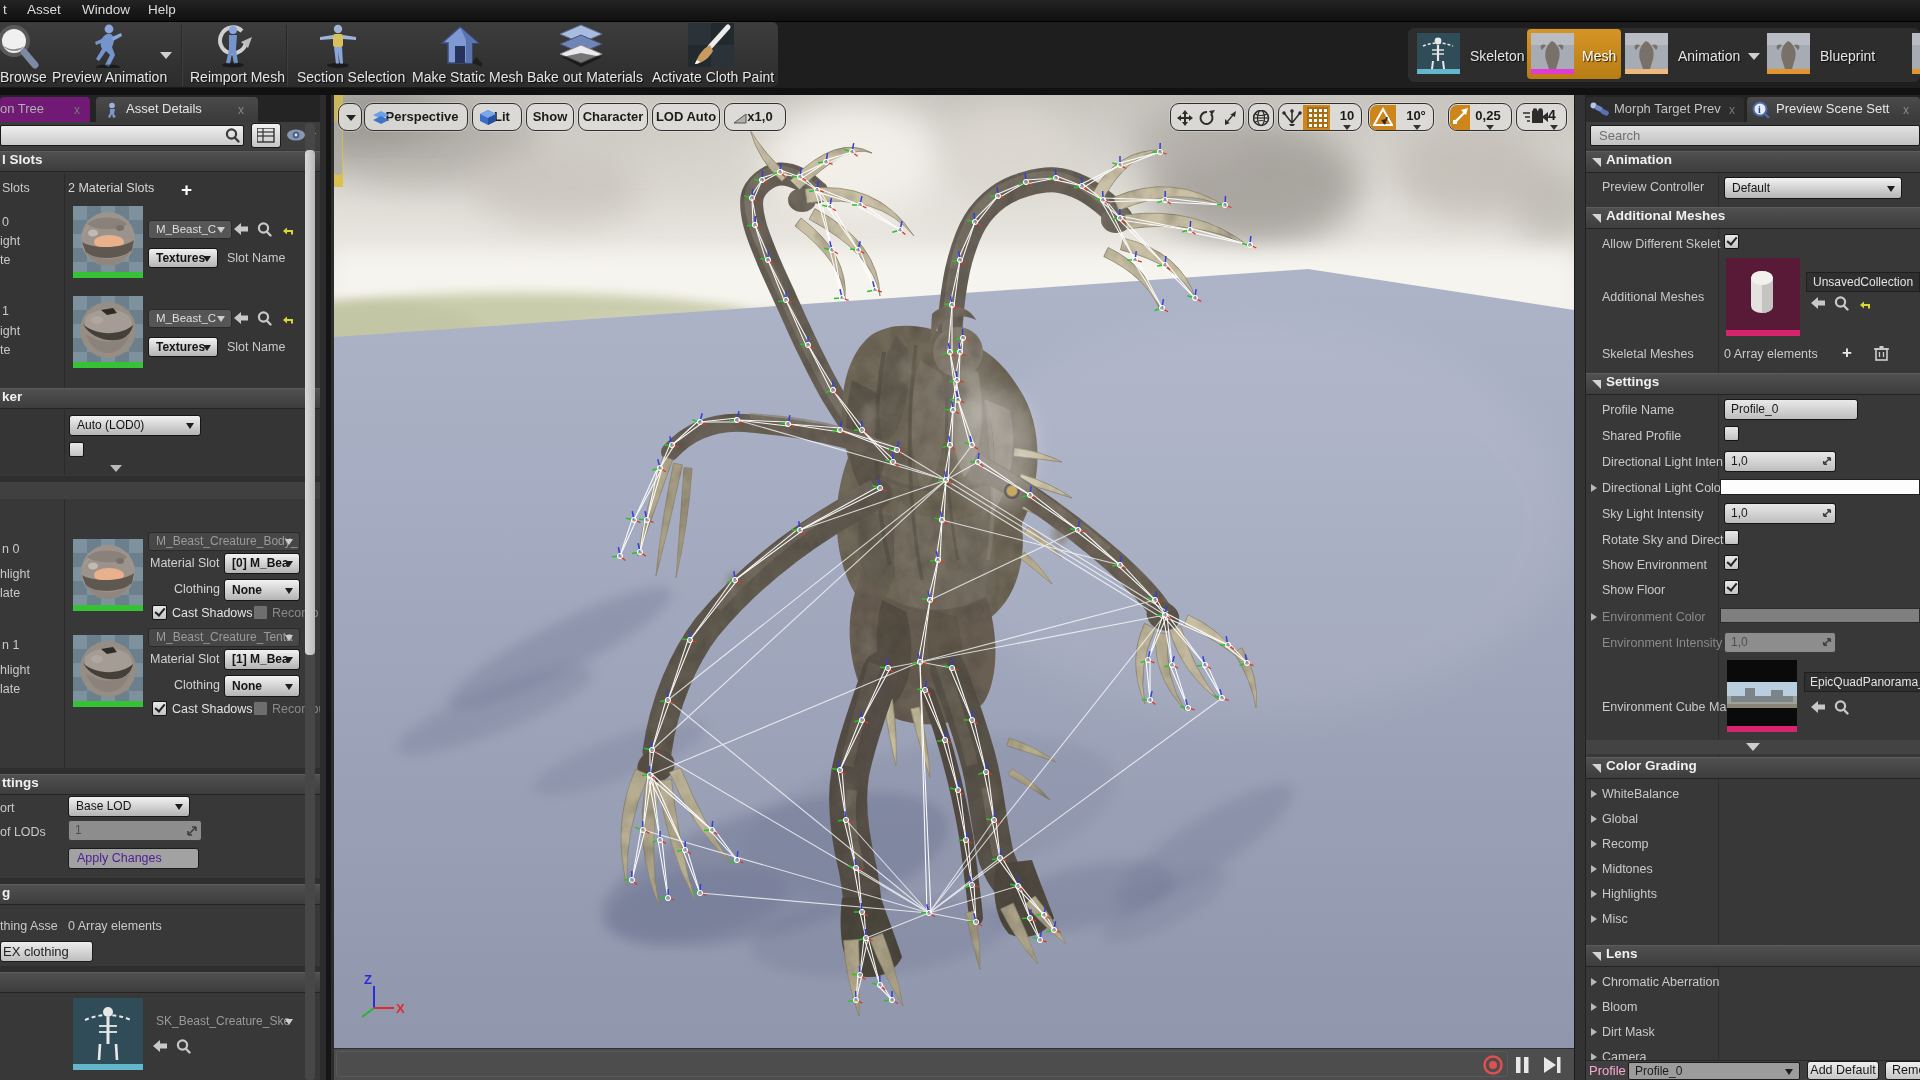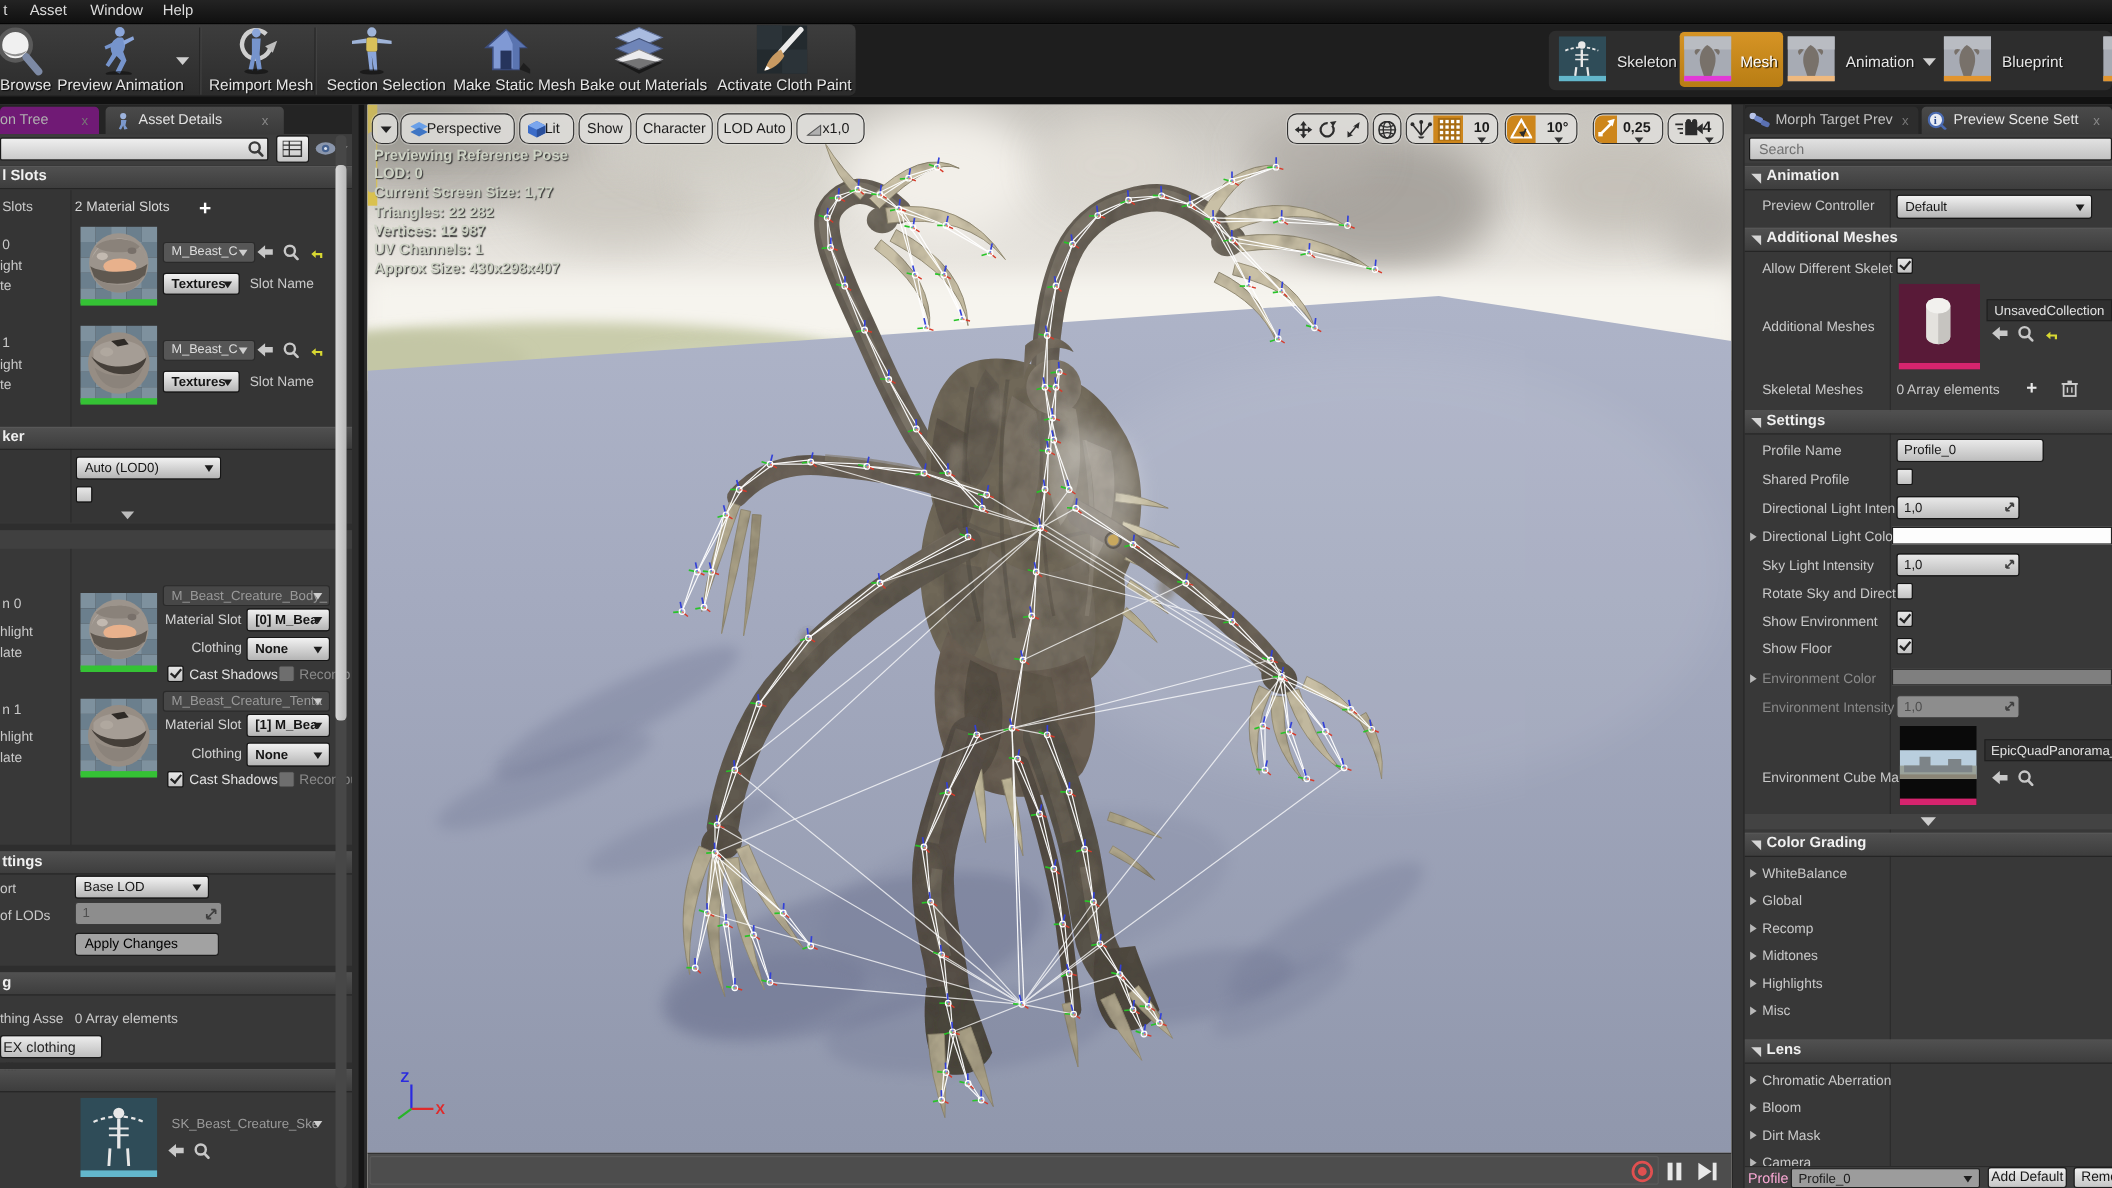--- a/index.html
+++ b/index.html
@@ -11,21 +11,21 @@
 .car{position:absolute;right:6px;top:50%;margin-top:-2.5px;width:0;height:0;border-left:4.5px solid transparent;border-right:4.5px solid transparent;border-top:6px solid #1d1d1d}
 .carw{border-top-color:#cdcdcd}
 .chk{position:absolute;width:15px;height:15px;background:linear-gradient(#e8e8e8,#c2c2c2);border:1px solid #141414;border-radius:2px}
 .chk.on:after{content:"";position:absolute;left:4px;top:0px;width:4px;height:8px;border:solid #222;border-width:0 2.5px 2.5px 0;transform:rotate(40deg)}
 .chkg{position:absolute;width:15px;height:15px;background:#6e6e6e;border:1px solid #3a3a3a;border-radius:2px}
 .hdr{position:absolute;left:0;background:linear-gradient(#505050,#3d3d3d);border-top:1px solid #5c5c5c;border-bottom:1px solid #242424;color:#f0f0f0;font-weight:bold;font-size:13.5px}
 .tri{position:absolute;width:0;height:0;border-top:9px solid #d4d4d4;border-left:9px solid transparent}
 .exp{position:absolute;width:0;height:0;border-left:6px solid #b8b8b8;border-top:4.5px solid transparent;border-bottom:4.5px solid transparent}
 .inp{position:absolute;background:linear-gradient(#e9e9e9,#bdbdbd);border:1px solid #161616;border-radius:3px;color:#1a1a1a;font-size:12px;padding-left:6px;white-space:nowrap}
 .inpg{position:absolute;background:#8d8d8d;border:1px solid #3a3a3a;border-radius:3px;color:#4f4f4f;font-size:12px;padding-left:6px;white-space:nowrap}
-.vbtn{position:absolute;height:28px;background:rgba(222,221,217,0.88);border:1.6px solid #2f2f2f;border-radius:9px;color:#1b1b1b;font-size:13px;font-weight:normal;line-height:25px;text-align:center;box-shadow:0 0 0 1px rgba(255,255,255,0.25)}
+.vbtn{position:absolute;height:28px;background:rgba(222,221,217,0.88);border:1.6px solid #2f2f2f;border-radius:9px;color:#1b1b1b;font-size:13px;font-weight:bold;line-height:25px;text-align:center;box-shadow:0 0 0 1px rgba(255,255,255,0.25)}
 .tbl{position:absolute;color:#e6e6e6;font-size:14px;white-space:nowrap;text-shadow:1px 1px 1px rgba(0,0,0,0.8)}
 .sep{position:absolute;top:25px;height:61px;width:2px;background:linear-gradient(90deg,#1d1d1d,#4a4a4a)}
 </style></head><body>
 <div class="abs" style="left:0;top:0;width:1920px;height:22px;background:linear-gradient(#232323,#101010);border-bottom:1px solid #000">
     <div class="abs" style="left:3px;top:2px;color:#dcdcdc;font-size:13.5px">t</div>
     <div class="abs" style="left:27px;top:2px;color:#dcdcdc;font-size:13.5px">Asset</div>
     <div class="abs" style="left:82px;top:2px;color:#dcdcdc;font-size:13.5px">Window</div>
     <div class="abs" style="left:148px;top:2px;color:#dcdcdc;font-size:13.5px">Help</div>
   </div>
 <div class="abs" style="left:0;top:22px;width:1920px;height:66px;background:#1e1e1e">
@@ -379,21 +379,21 @@
     <div class="chkg" style="left:253px;top:606px"></div>
     <div class="lbl gy" style="left:272px;top:607px">Recompu</div>
     <div class="abs" style="left:0;top:673px;width:322px;height:6px;background:#2e2e2e"></div>
     <div class="hdr" style="top:679px;width:322px;height:21px"><span style="margin-left:2px">ttings</span></div>
     <div class="lbl" style="left:0px;top:706px">ort</div>
     <div class="dd" style="left:68px;top:701px;width:122px;height:21px;line-height:19px">Base LOD<i class="car"></i></div>
     <div class="lbl" style="left:0px;top:730px">of LODs</div>
     <div class="inpg" style="left:68px;top:725px;width:134px;height:21px;line-height:19px">1<svg class="abs" style="right:3px;top:4px" width="12" height="12" viewBox="0 0 12 12">
         <path d="M2,10 L10,2 M2,10 L2,6 M2,10 L6,10 M10,2 L6,2 M10,2 L10,6" stroke="#3f3f3f" stroke-width="1.6" fill="none"></path>
       </svg></div>
-    <div class="abs" style="left:68px;top:753px;width:131px;height:21px;background:#a2a2a2;border:1px solid #1c1c1c;border-radius:3px;color:#000000;font-size:12.5px;line-height:19px;padding-left:8px">Apply Changes</div>
+    <div class="abs" style="left:68px;top:753px;width:131px;height:21px;background:#a2a2a2;border:1px solid #1c1c1c;border-radius:3px;color:#4c1d95;font-size:12.5px;line-height:19px;padding-left:8px">Apply Changes</div>
     <div class="abs" style="left:0;top:783px;width:322px;height:6px;background:#2e2e2e"></div>
     <div class="hdr" style="top:789px;width:322px;height:21px"><span style="margin-left:2px">g</span></div>
     <div class="lbl" style="left:0px;top:824px">thing Asse</div>
     <div class="lbl" style="left:68px;top:824px">0 Array elements</div>
     <div class="abs" style="left:0;top:846px;width:93px;height:21px;background:linear-gradient(#ededed,#bdbdbd);border:1px solid #1c1c1c;border-radius:3px;color:#222;font-size:13px;line-height:19px;padding-left:2px">EX clothing file...</div>
     <div class="abs" style="left:0;top:871px;width:322px;height:6px;background:#2e2e2e"></div>
     <div class="hdr" style="top:877px;width:322px;height:21px"></div>
     <svg class="abs" style="left:73px;top:903px" width="70" height="72" viewBox="0 0 70 72">
       <rect width="70" height="72" fill="#2f4c58"></rect>
       <rect y="66" width="70" height="6" fill="#63b7cc"></rect>
@@ -1331,21 +1331,20 @@
         <circle cx="976" cy="922" r="2.6" fill="rgba(255,255,255,0.3)" stroke="#ffffff" stroke-width="1"></circle>
       </g>
       <g font-family="Liberation Sans" font-size="13" font-weight="bold">
         <line x1="374" y1="1008" x2="374" y2="986" stroke="#2a2ae0" stroke-width="2"></line>
         <line x1="374" y1="1008" x2="394" y2="1008" stroke="#e02a2a" stroke-width="2"></line>
         <line x1="374" y1="1008" x2="362" y2="1017" stroke="#28b428" stroke-width="2"></line>
         <text x="364" y="984" fill="#2a2ae0">Z</text>
         <text x="396" y="1013" fill="#e02a2a">X</text>
       </g>
     </svg>
-    <div class="abs" style="left:6px;top:37px;color:#cdd2c4;font-size:13.5px;font-weight:bold;line-height:17.2px;text-shadow:1px 1px 1px rgba(40,40,40,0.9)">Previewing Reference Pose<br>LOD: 0<br>Current Screen Size: 1,77<br>Triangles: 22 282<br>Vertices: 12 987<br>UV Channels: 1<br>Approx Size: 430x298x407</div>
     <div class="vbtn" style="left:4px;top:8px;width:24px"><i style="position:absolute;left:7px;top:11px;width:0;height:0;border-left:5px solid transparent;border-right:5px solid transparent;border-top:6px solid #222"></i><span style="margin-left:0px"></span></div>
     <div class="vbtn" style="left:30px;top:8px;width:104px"><svg class="abs" style="left:8px;top:7px" width="17" height="14" viewBox="0 0 17 14">
         <path d="M8,0 L16,4 L8,8 L0,4 Z" fill="#6aa0e8"></path>
         <path d="M8,5 L16,9 L8,13 L0,9 Z" fill="#3f76c4"></path>
       </svg><span style="margin-left:12px">Perspective</span></div>
     <div class="vbtn" style="left:138px;top:8px;width:50px"><svg class="abs" style="left:7px;top:6px" width="16" height="16" viewBox="0 0 16 16">
         <path d="M8,0 L16,4 L16,11 L8,15 L0,11 L0,4 Z" fill="#3c6cc8"></path>
         <path d="M8,0 L16,4 L8,8 L0,4 Z" fill="#7aa6ee"></path>
         <path d="M8,8 L16,4 L16,11 L8,15 Z" fill="#2a4f9a"></path>
       </svg><span style="margin-left:10px">Lit</span></div>

